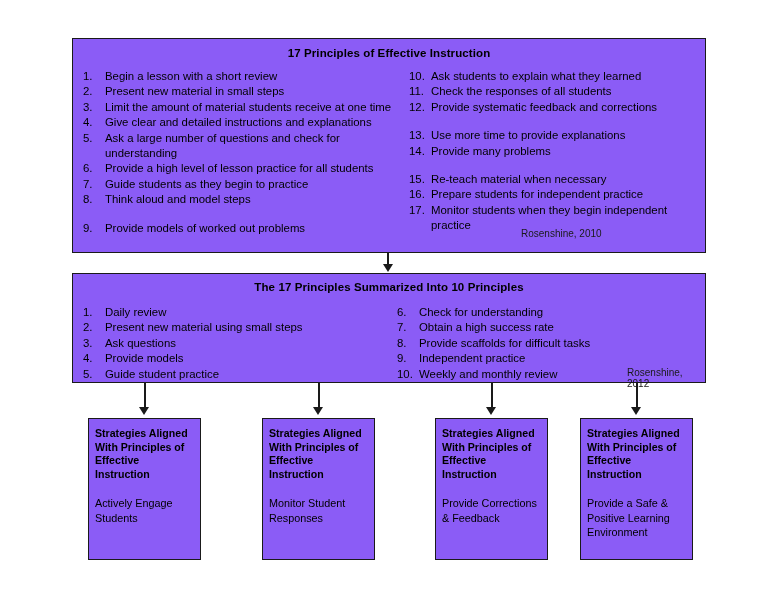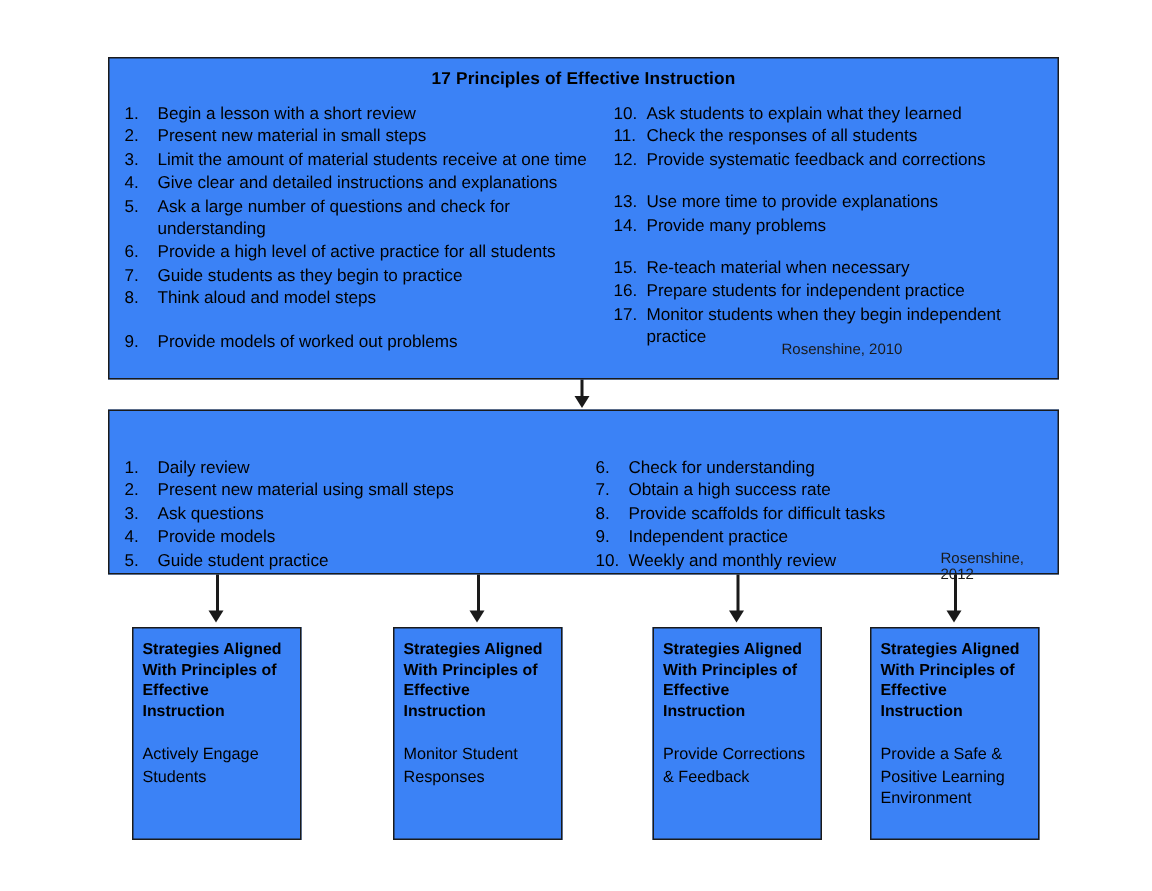--- a/index.html
+++ b/index.html
@@ -20,21 +20,21 @@
     position: absolute;
     left: 0; top: 0;
     width: 768px;
     height: 594px;
   }
 
   
   .box {
     position: absolute;
     border: 1.5px solid #1a1a1a;
-    background: #3b82f6;
+    background: #8b5cf6;
     box-sizing: border-box;
   }
 
   .box-title {
     text-align: center;
     font-weight: bold;
     font-size: 11.5px;
     letter-spacing: 0.1px;
     margin: 0;
     padding: 0;
@@ -190,21 +190,21 @@
             <li>
               <span class="num">4.</span>
               <span class="txt">Give clear and detailed instructions and explanations</span>
             </li>
             <li>
               <span class="num">5.</span>
               <span class="txt">Ask a large number of  questions and check for understanding</span>
             </li>
             <li>
               <span class="num">6.</span>
-              <span class="txt">Provide a high level of active practice for all students</span>
+              <span class="txt">Provide a high level of lesson practice for all students</span>
             </li>
             <li>
               <span class="num">7.</span>
               <span class="txt">Guide students as they begin to practice</span>
             </li>
             <li>
               <span class="num">8.</span>
               <span class="txt">Think aloud and model steps</span>
             </li>
             <li class="gap-before">
@@ -250,20 +250,21 @@
           </ol>
         <div class="citation" id="cite-2010">Rosenshine, 2010</div>
       </div>
     </div>
   </div>
 
   <div class="vline" id="conn-main-line"></div>
   <div class="arrowhead" id="conn-main-head"></div>
 
   <div class="box" id="box-principles10">
+    <div class="box-title">The 17 Principles Summarized Into 10 Principles</div>
 
     <div class="cols">
       <div class="col-left">
         <ol class="plist" id="list-10-left">
             <li>
               <span class="num">1.</span>
               <span class="txt">Daily review</span>
             </li>
             <li>
               <span class="num">2.</span>

